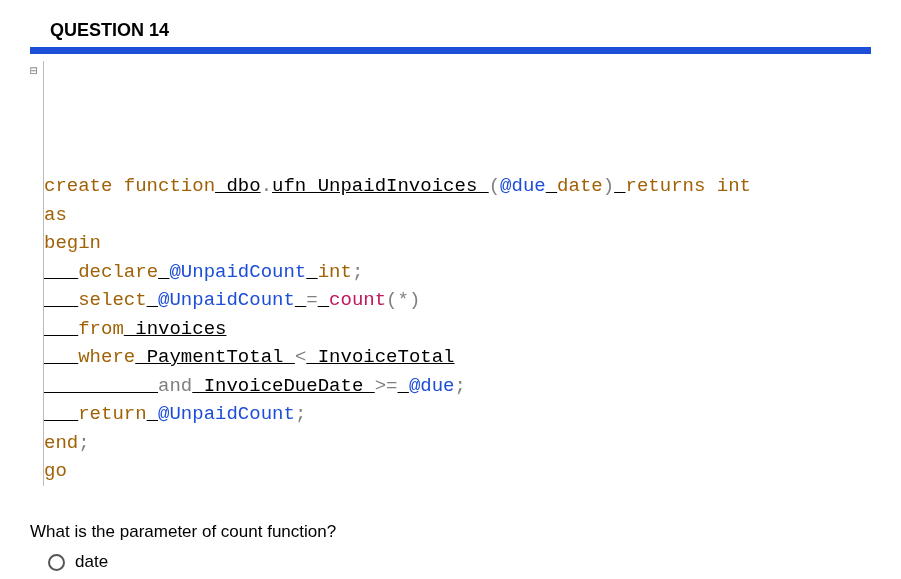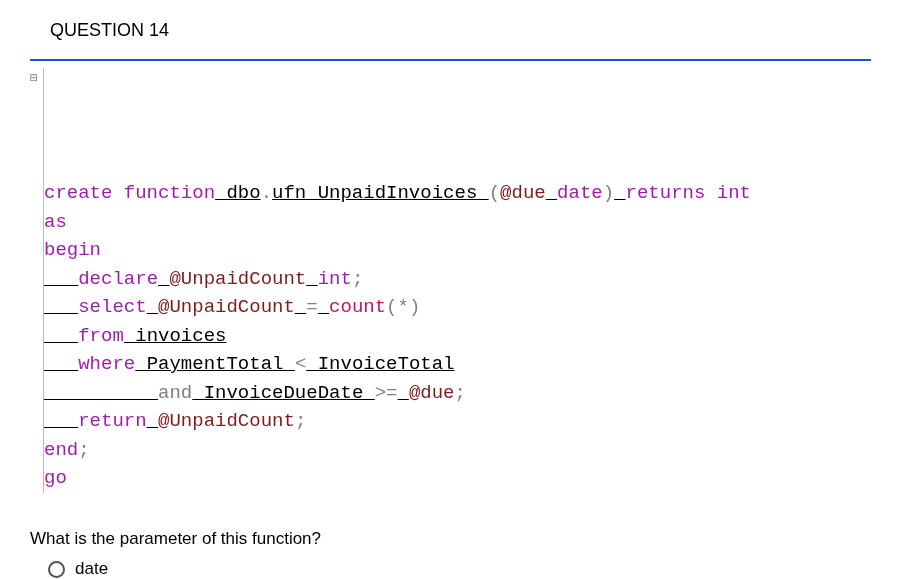--- a/index.html
+++ b/index.html
@@ -8,25 +8,25 @@
       box-sizing: border-box;
     }
     body {
       font-family: Arial, Helvetica, sans-serif;
       font-size: 16px;
       background: #fff;
       padding: 20px 30px;
       width: 901px;
     }
     .question-header {
-      font-weight: normal;
+      font-weight: bold;
       font-size: 18px;
       color: #000;
-      padding-bottom: 18px;
-      border-bottom: 2px solid #1d4ed8;
+      padding-bottom: 6px;
+      border-bottom: 7px solid #1d4ed8;
       margin-bottom: 4px;
       padding-left: 20px;
     }
     .code-block {
       font-family: Consolas, 'Courier New', monospace;
       font-size: 19px;
       line-height: 1.5;
       white-space: pre;
       color: #000;
       position: relative;
@@ -42,22 +42,22 @@
       user-select: none;
     }
     .vline {
       position: absolute;
       left: 13px;
       top: 3px;
       bottom: 28px;
       width: 1px;
       background: #bbb;
     }
-    .kw-blue { color: #a21caf; }
-    .kw-teal { color: #7f1d1d; }
+    .kw-blue { color: #a16207; }
+    .kw-teal { color: #1d4ed8; }
     .kw-magenta { color: #be185d; }
     .kw-gray { color: #808080; }
     .tok-black { color: #000; text-decoration: underline; }
     .question-text {
       font-size: 17px;
       color: #000;
       margin-top: 8px;
       margin-bottom: 10px;
     }
     .options {
@@ -86,21 +86,21 @@
 <body>
 
 <div class="question-header">QUESTION 14</div>
 
 <div class="code-block">
   <span class="gutter-icon">⊟</span>
   <span class="vline"></span>
   <div id="code-lines"><div><span class="kw-blue">create function</span><span class="tok-black"> dbo</span><span class="kw-gray">.</span><span class="tok-black">ufn_UnpaidInvoices </span><span class="kw-gray">(</span><span class="kw-teal">@due</span><span class="tok-black"> </span><span class="kw-blue">date</span><span class="kw-gray">)</span><span class="tok-black"> </span><span class="kw-blue">returns int</span></div><div><span class="kw-blue">as</span></div><div><span class="kw-blue">begin</span></div><div><span class="tok-black">   </span><span class="kw-blue">declare</span><span class="tok-black"> </span><span class="kw-teal">@UnpaidCount</span><span class="tok-black"> </span><span class="kw-blue">int</span><span class="kw-gray">;</span></div><div><span class="tok-black">   </span><span class="kw-blue">select</span><span class="tok-black"> </span><span class="kw-teal">@UnpaidCount</span><span class="tok-black"> </span><span class="kw-gray">=</span><span class="tok-black"> </span><span class="kw-magenta">count</span><span class="kw-gray">(*)</span></div><div><span class="tok-black">   </span><span class="kw-blue">from</span><span class="tok-black"> invoices</span></div><div><span class="tok-black">   </span><span class="kw-blue">where</span><span class="tok-black"> PaymentTotal </span><span class="kw-gray">&lt;</span><span class="tok-black"> InvoiceTotal</span></div><div><span class="tok-black">          </span><span class="kw-gray">and</span><span class="tok-black"> InvoiceDueDate </span><span class="kw-gray">&gt;=</span><span class="tok-black"> </span><span class="kw-teal">@due</span><span class="kw-gray">;</span></div><div><span class="tok-black">   </span><span class="kw-blue">return</span><span class="tok-black"> </span><span class="kw-teal">@UnpaidCount</span><span class="kw-gray">;</span></div><div><span class="kw-blue">end</span><span class="kw-gray">;</span></div><div><span class="kw-blue">go</span></div></div>
 </div>
 
-<div class="question-text">What is the parameter of this function?</div>
+<div class="question-text">What is the parameter of count function?</div>
 
 <div class="options" id="options-container">
     <div class="option">
       <span class="radio-circle"></span>
       <span>date</span>
     </div>
     <div class="option">
       <span class="radio-circle"></span>
       <span>@UnpaidCount</span>
     </div>

